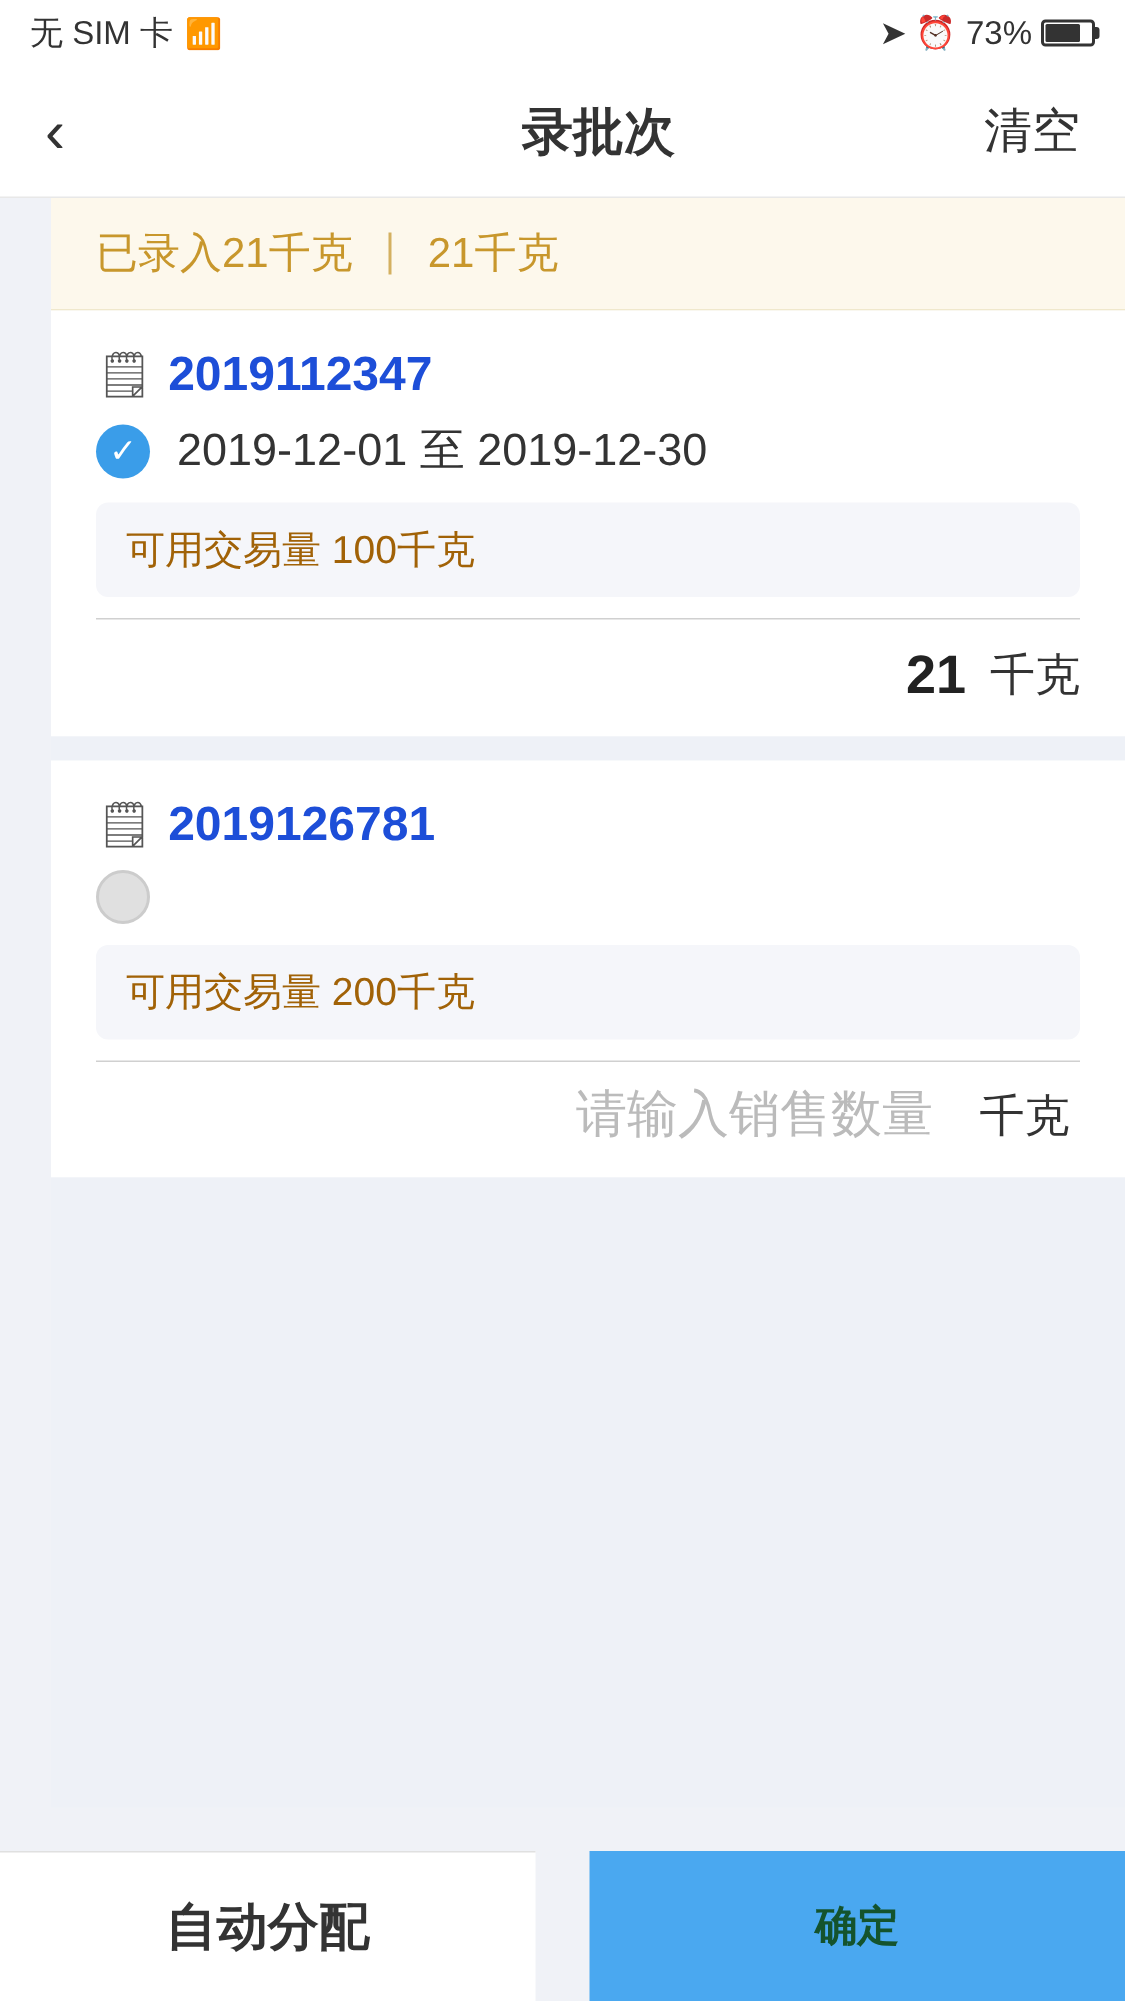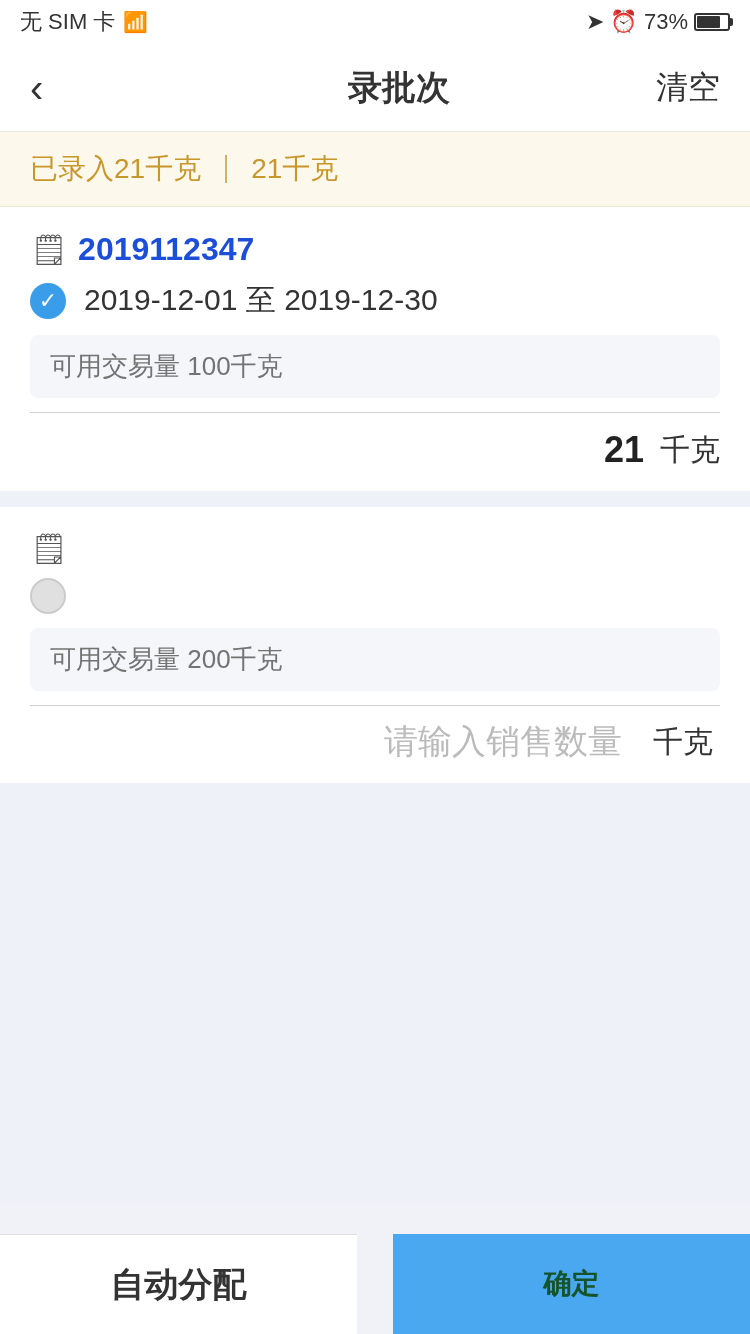--- a/index.html
+++ b/index.html
@@ -181,21 +181,21 @@
     .batch-date {
       font-size: 30px;
       color: #333;
     }
     .available-row {
       margin: 0 30px 14px 30px;
       background: #f5f6fa;
       border-radius: 8px;
       padding: 14px 20px;
       font-size: 26px;
-      color: #737373;
+      color: #a16207;
     }
 
     
     .amount-row {
       padding: 16px 30px 20px 30px;
       display: flex;
       align-items: center;
       justify-content: flex-end;
       gap: 16px;
     }
@@ -267,20 +267,21 @@
       align-items: center;
       justify-content: center;
       font-size: 28px;
       color: #14532d;
       cursor: pointer;
     }
 
     
     .content-area {
       padding-bottom: 100px;
+      margin-left: 34px;
     }
 
     
     .gray-area {
       background: #eef1f7;
       min-height: 420px;
     }
   </style>
 </head>
 <body>
@@ -333,20 +334,21 @@
       <span class="amount-value">21</span>
       <span class="amount-unit">千克</span>
     </div>
   </div>
 
   <div class="section-divider"></div>
 
   <div class="batch-card">
     <div class="batch-header">
       <span class="batch-id-icon">🗒</span>
+      <span class="batch-id">2019126781</span>
     </div>
     <div class="batch-date-row">
       <div class="radio-circle radio-unchecked">
       </div>
     </div>
     <div class="available-row">可用交易量 200千克</div>
     <div class="amount-underline"></div>
     <div class="amount-input-row">
       <input class="amount-input" placeholder="请输入销售数量" type="number" style="">
       <span class="amount-unit">千克</span>

